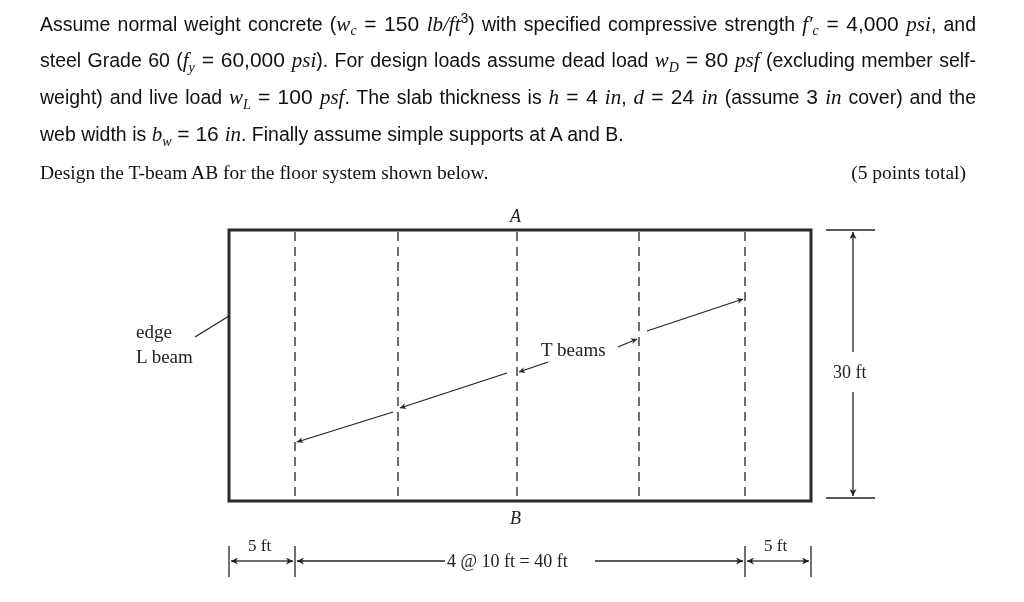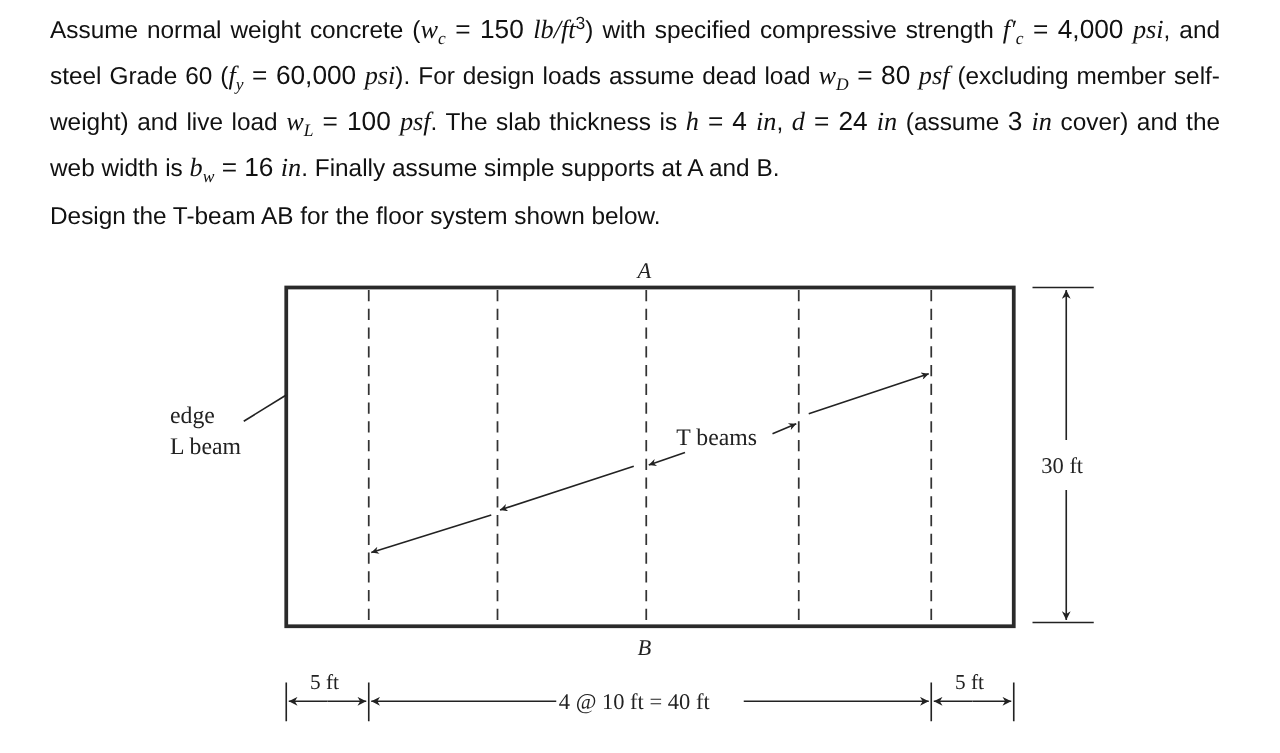--- a/index.html
+++ b/index.html
@@ -15,37 +15,38 @@
     text-align: justify;
     text-align-last: left;
   }
   .para .m { font-family: "Liberation Serif", "DejaVu Serif", serif; font-style: italic; font-size: 21px; }
   .para .n { font-family: Liberation Sans, sans-serif; font-size: 21px; }
   .task-row {
     position: absolute;
     left: 40px;
     top: 162px;
     width: 926px;
-    font-family: Liberation Sans, sans-serif;
+    font-family: Liberation Serif, serif;
     font-size: 19.5px;
     color: #111111;
     display: flex;
     justify-content: space-between;
   }
   svg.diagram { position: absolute; left: 0; top: 0; }
   .lbl { font-family: "Liberation Serif", "DejaVu Serif", serif; fill: #222222; }
   .lbl-it { font-family: "Liberation Serif", "DejaVu Serif", serif; font-style: italic; fill: #222222; }
 </style>
 </head>
 <body>
 
 <div class="para" style="top:4px;" id="intro"><span>Assume normal weight concrete (</span><span class="m">w</span><sub class="m" style="font-size: 14px;">c</sub><span class="n"> = 150 </span><span class="m">lb/ft</span><sup class="n" style="font-size: 14px;">3</sup><span>) with specified compressive strength </span><span class="m">f′</span><sub class="m" style="font-size: 14px;">c</sub><span class="n"> = 4,000 </span><span class="m">psi</span><span>, and steel Grade 60 (</span><span class="m">f</span><sub class="m" style="font-size: 14px;">y</sub><span class="n"> = 60,000 </span><span class="m">psi</span><span>). For design loads assume dead load </span><span class="m">w</span><sub class="m" style="font-size: 14px;">D</sub><span class="n"> = 80 </span><span class="m">psf</span><span> (excluding member self-weight) and live load </span><span class="m">w</span><sub class="m" style="font-size: 14px;">L</sub><span class="n"> = 100 </span><span class="m">psf</span><span>. The slab thickness is </span><span class="m">h</span><span class="n"> = 4 </span><span class="m">in</span><span>, </span><span class="m">d</span><span class="n"> = 24 </span><span class="m">in</span><span> (assume </span><span class="n">3 </span><span class="m">in</span><span> cover) and the web width is </span><span class="m">b</span><sub class="m" style="font-size: 14px;">w</sub><span class="n"> = 16 </span><span class="m">in</span><span>. Finally assume simple supports at A and B.</span></div>
 
 <div class="task-row">
   <span>Design the T-beam AB for the floor system shown below.</span>
+  <span>(5 points total)</span>
 </div>
 
 <svg class="diagram" width="1024" height="602" viewBox="0 0 1024 602">
   <defs>
     <marker id="ah" viewBox="0 0 10 10" refX="10" refY="5" markerWidth="9" markerHeight="6" orient="auto-start-reverse" markerUnits="userSpaceOnUse">
       <path d="M0,0 L10,5 L0,10 L3,5 Z" fill="#222"></path>
     </marker>
     <marker id="ahs" viewBox="0 0 10 10" refX="10" refY="5" markerWidth="14" markerHeight="7" orient="auto-start-reverse" markerUnits="userSpaceOnUse">
       <path d="M0,0 L10,5 L0,10 L3,5 Z" fill="#222"></path>
     </marker>

